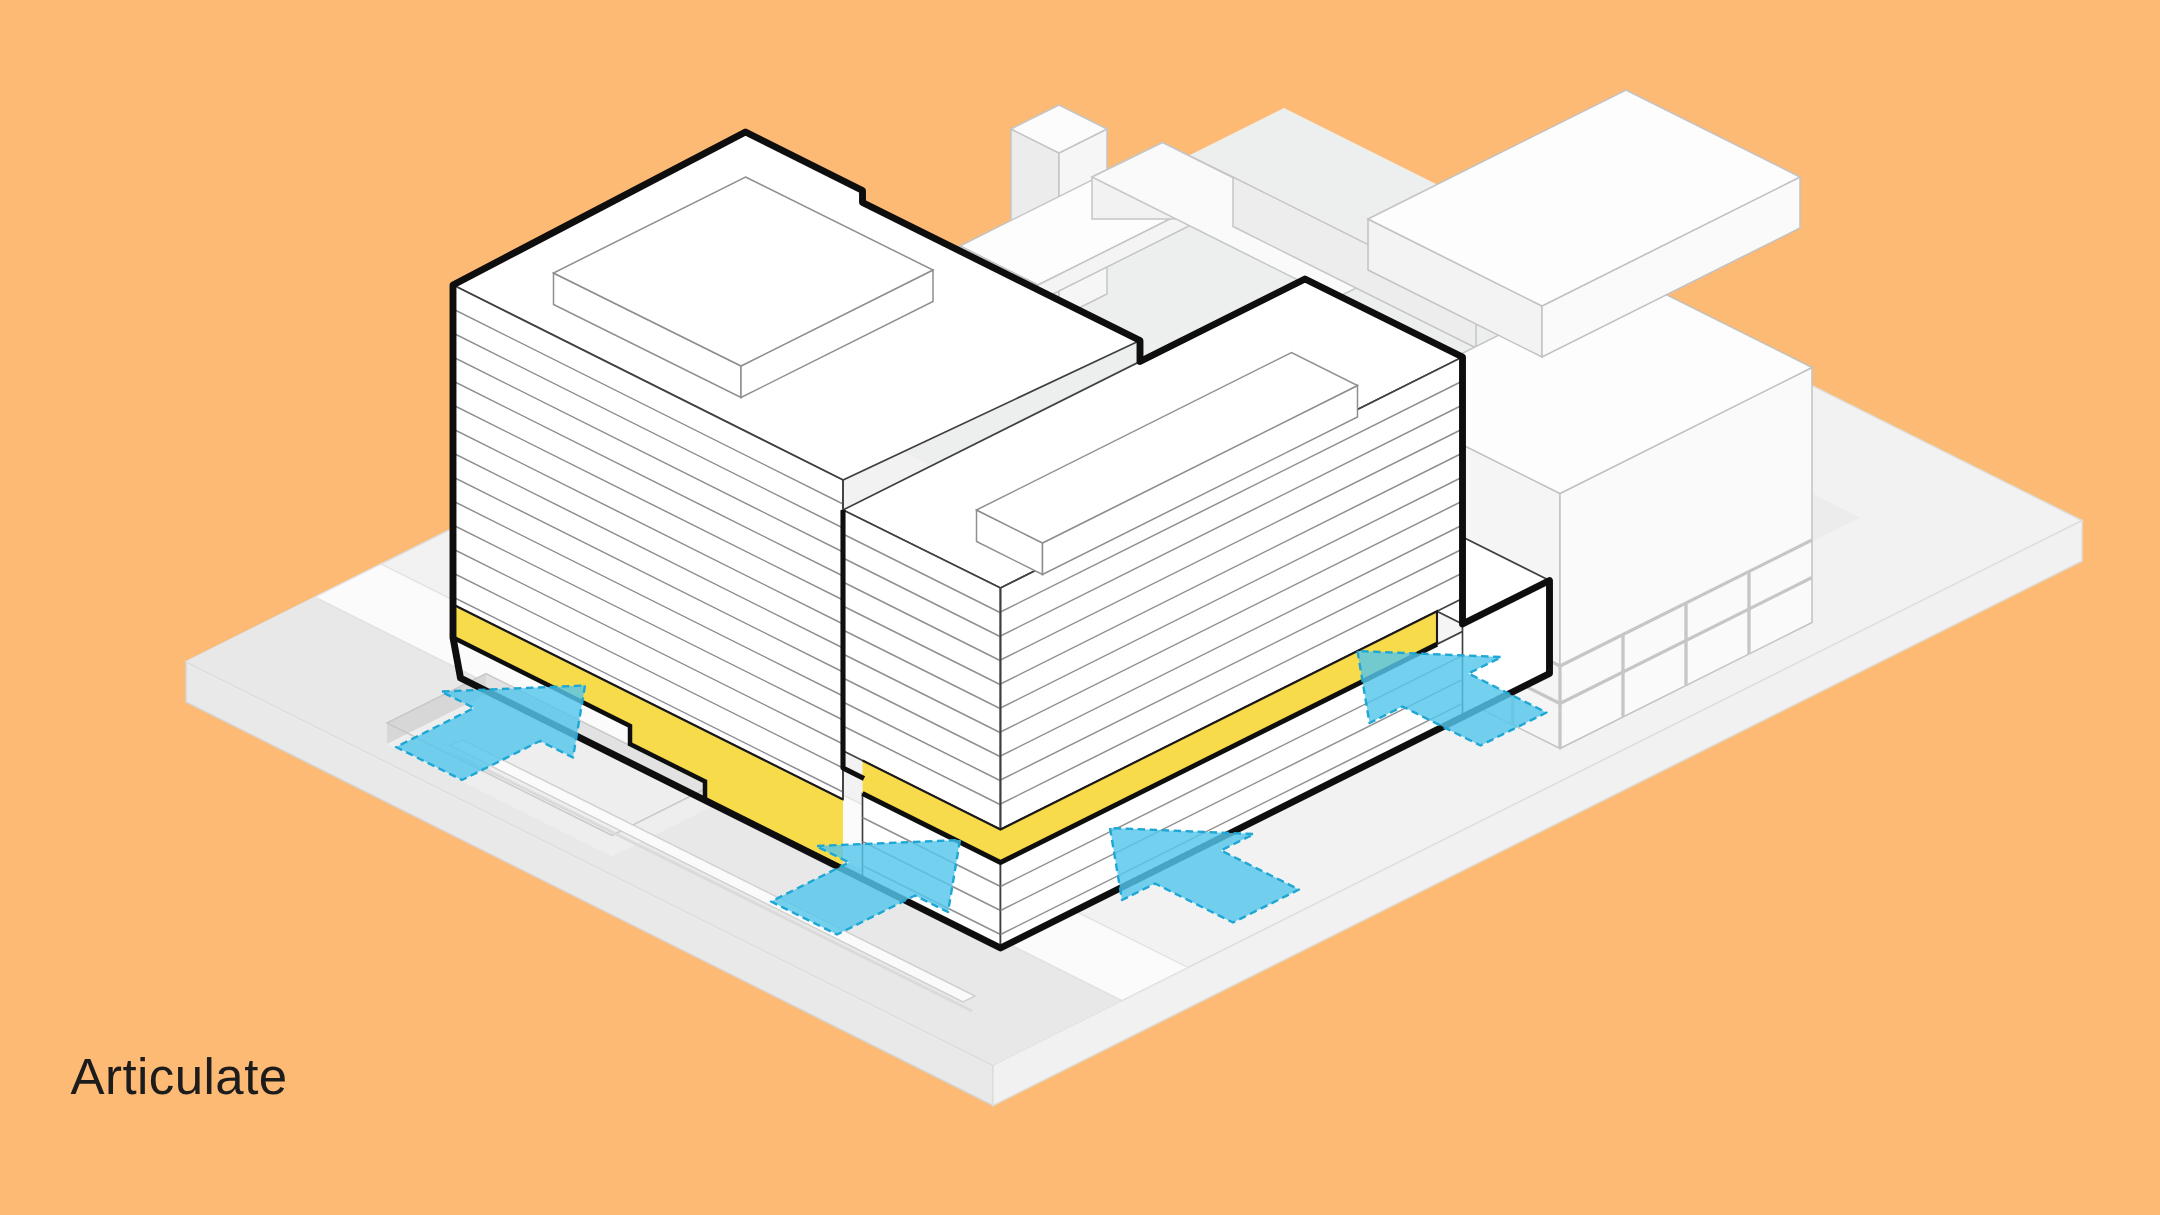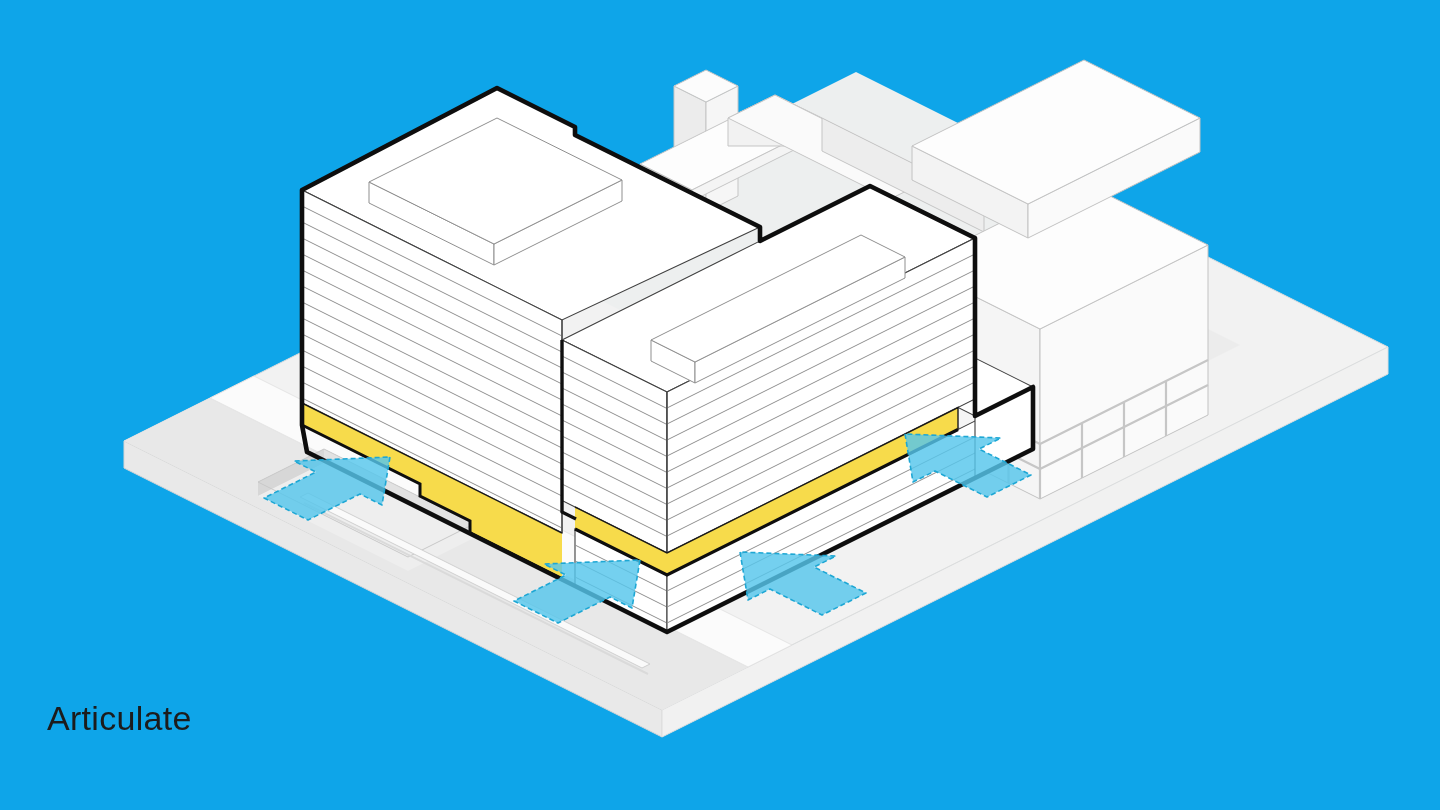--- a/index.html
+++ b/index.html
@@ -1,16 +1,16 @@
 <!DOCTYPE html>
 <html><head>
 <meta charset="utf-8">
 <style>
   html,body{margin:0;padding:0;background:#ffffff;}
-  .stage{position:relative;width:1440px;height:810px;background:#0ea5e9;overflow:hidden;
+  .stage{position:relative;width:1440px;height:810px;background:#fdba74;overflow:hidden;
          font-family:"Liberation Sans", sans-serif;}
   .stage svg{position:absolute;left:0;top:0;}
   .caption{position:absolute;left:47px;top:699px;font-size:34px;line-height:38px;
            color:#1c1c1c;letter-spacing:0.3px;font-weight:400;}
   .stripe{stroke:#8f8f8f;stroke-width:1;fill:none;}
   .edge{stroke:#3f3f3f;stroke-width:1.1;fill:#ffffff;}
   .slab{stroke:#8f8f8f;stroke-width:1;fill:#ffffff;}
   .ctx{stroke:#c5c5c5;stroke-width:1;}
   .col{stroke:#c6c6c6;stroke-width:2.2;fill:none;}
 </style>

